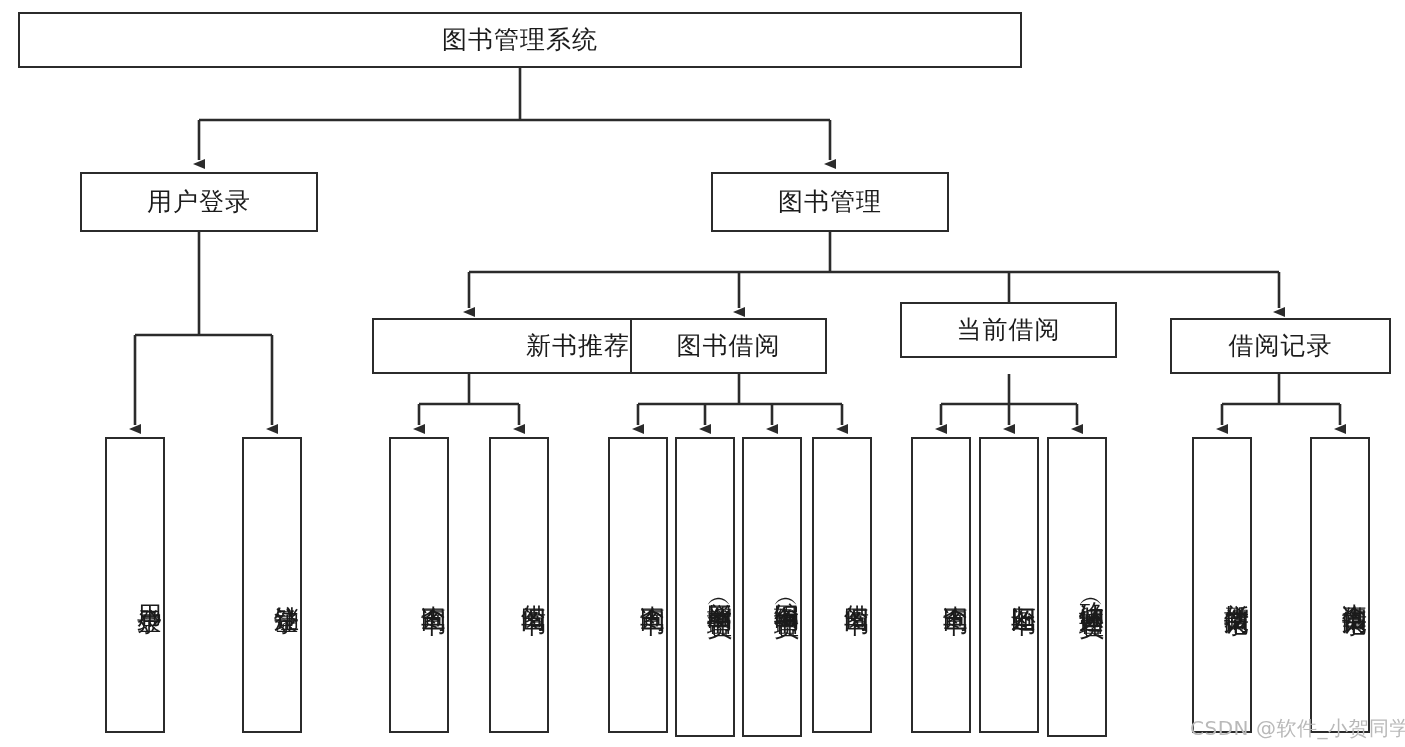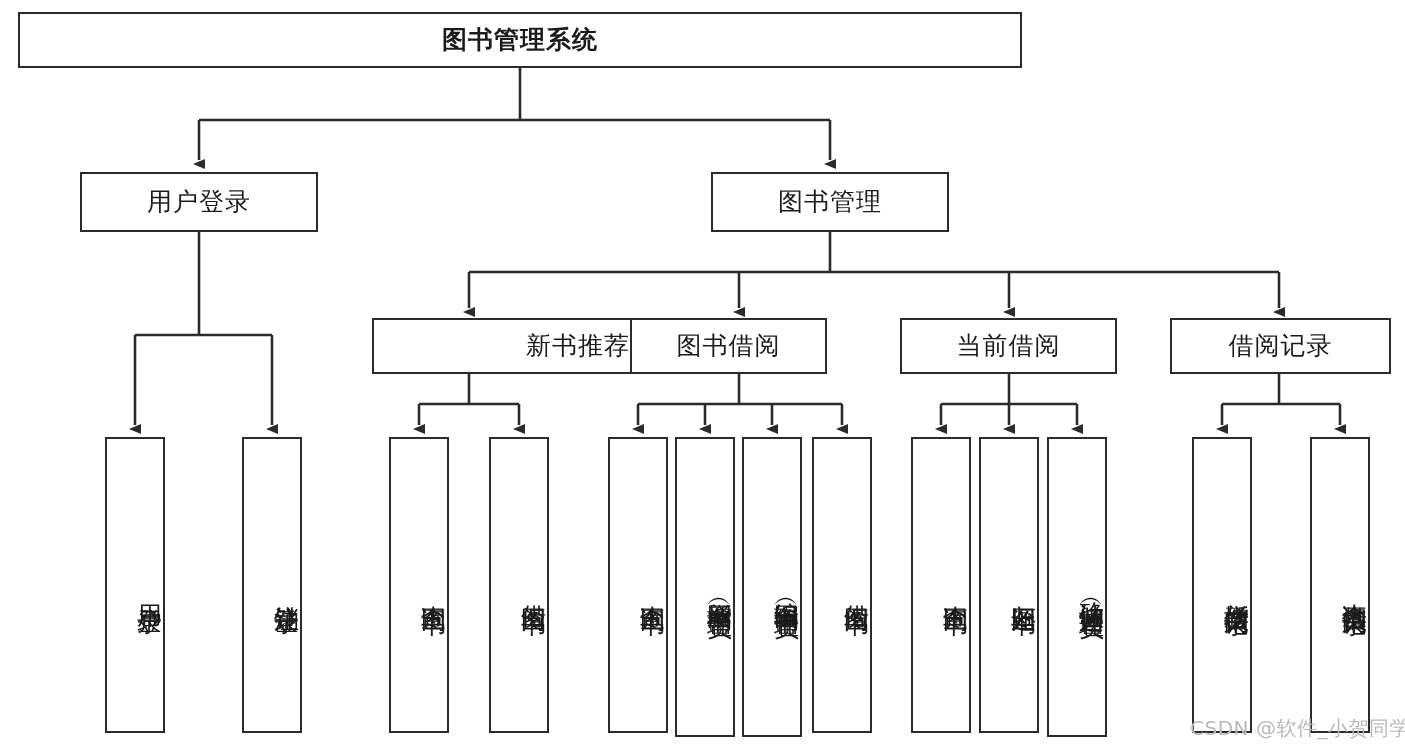--- a/index.html
+++ b/index.html
@@ -35,21 +35,20 @@
     justify-content: center;
     color: #1b1b1b;
   }
   .node-h {
     font-size: 25px;
     letter-spacing: 1px;
     line-height: 1.1;
   }
   .node-root {
     font-size: 25px;
-    font-weight: bold;
   }
   .node-v {
     writing-mode: vertical-rl;
     text-orientation: upright;
     font-size: 25px;
     line-height: 1.15;
     letter-spacing: 2px;
     align-items: flex-start;
     justify-content: center;
     padding-top: 8px;
@@ -134,21 +133,21 @@
   <div class="node node-h" style="left:711px; top:172px; width:238px; height:60px;">
     <span>图书管理</span>
   </div>
 
   <div class="node node-h" style="left:372px; top:318px; width:260px; height:56px;justify-content:flex-end;">
     <span>新书推荐</span>
   </div>
   <div class="node node-h" style="left:630px; top:318px; width:197px; height:56px;">
     <span>图书借阅</span>
   </div>
-  <div class="node node-h" style="left:900px; top:318px; width:217px; height:56px;">
+  <div class="node node-h" style="left:900px; top:302px; width:217px; height:56px;">
     <span>当前借阅</span>
   </div>
   <div class="node node-h" style="left:1170px; top:318px; width:221px; height:56px;">
     <span>借阅记录</span>
   </div>
 
   <div class="node node-v" style="left:105px; top:437px; width:60px; height:296px;">
     <span>用户登录</span>
   </div>
   <div class="node node-v" style="left:242px; top:437px; width:60px; height:296px;">

